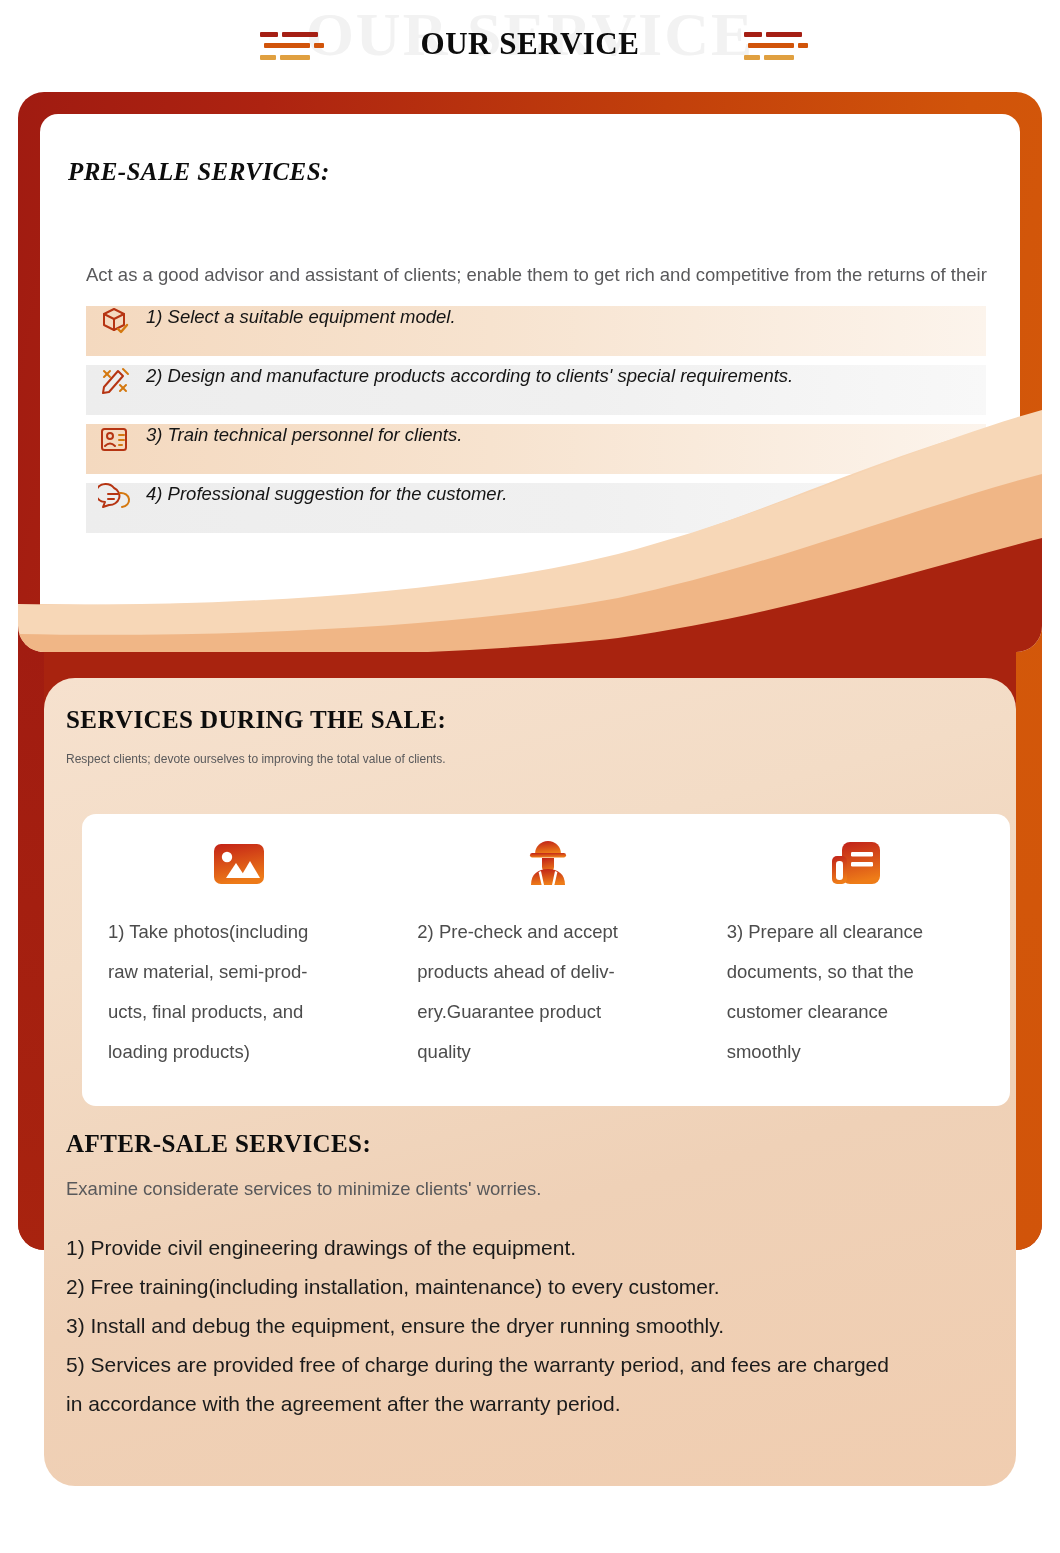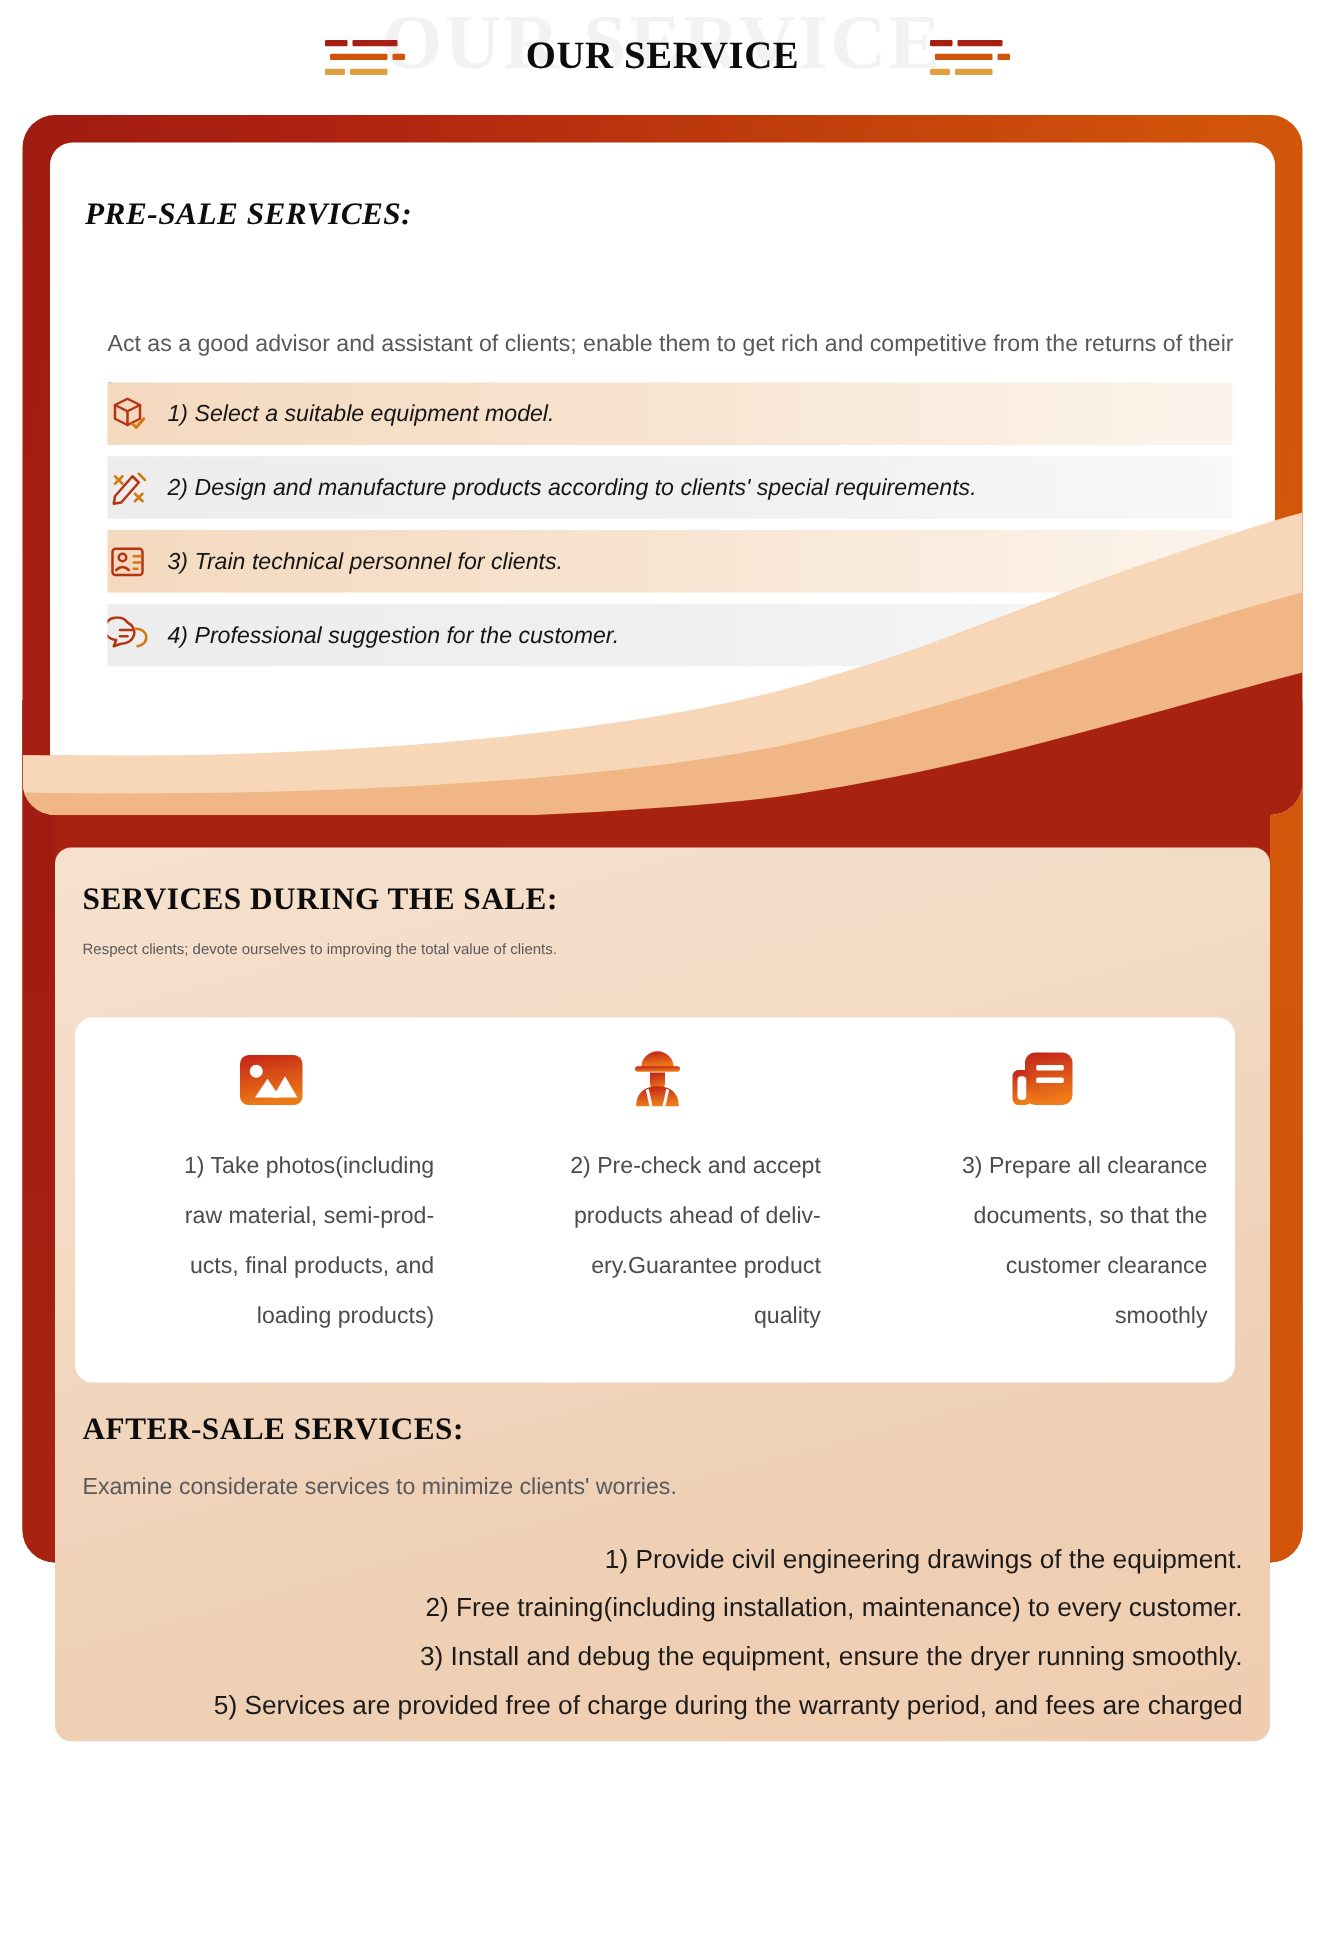--- a/index.html
+++ b/index.html
@@ -115,21 +115,22 @@
 
   .p1-title { position: absolute; left: 28px; top: 44px; font-style: italic; }
   .p1-lead  { position: absolute; left: 46px; top: 96px; width: 912px; margin-top: 46px; }
 
   .pre-list { position: absolute; left: 46px; top: 192px; width: 900px; }
   .pre-row {
     position: relative;
     height: 50px;
     margin-bottom: 9px;
     display: flex;
-    align-items: center;
+    align-items: flex-start;
+    padding-left: 12px;
   }
   .pre-row.peach { background: linear-gradient(90deg, #F4D9BF 0%, #F7E3CF 45%, #FCF4EC 100%); }
   .pre-row.grey  { background: linear-gradient(90deg, #EDEDED 0%, #F0F0F0 55%, #F8F8F8 100%); }
   .pre-icon { width: 34px; height: 30px; flex: 0 0 34px; position: relative; }
   .pre-text {
     font-size: 18.5px;
     font-style: italic;
     color: #151515;
     margin-left: 14px;
     white-space: nowrap;
@@ -142,32 +143,31 @@
     width: 1024px; height: 690px;
     background: #A8230F;
     border-radius: 0 0 26px 26px;
     overflow: hidden;
   }
 
   
   .card2 {
     position: absolute;
     left: 44px; top: 678px;
-    width: 972px; height: 715px;
-    border-radius: 13px;
+    width: 972px; height: 808px;
+    border-radius: 31px;
     background: linear-gradient(165deg, #F6E1CE 0%, #F3DCC6 28%, #EFD1B7 62%, #F0CDB0 100%);
     overflow: hidden;
-    text-align: right;
   }
   .p2-title { position: absolute; left: 22px; top: 28px; }
   .p2-lead  { position: absolute; left: 22px; top: 74px; font-size: 12px; color: #59595b; white-space: nowrap; }
 
   .cols-card {
     position: absolute;
-    left: 16px; top: 136px;
+    left: 38px; top: 136px;
     width: 928px; height: 292px;
     background: #ffffff;
     border-radius: 14px;
   }
   .cols {
     position: absolute;
     left: 0; top: 0;
     width: 928px; height: 292px;
     display: flex;
   }

